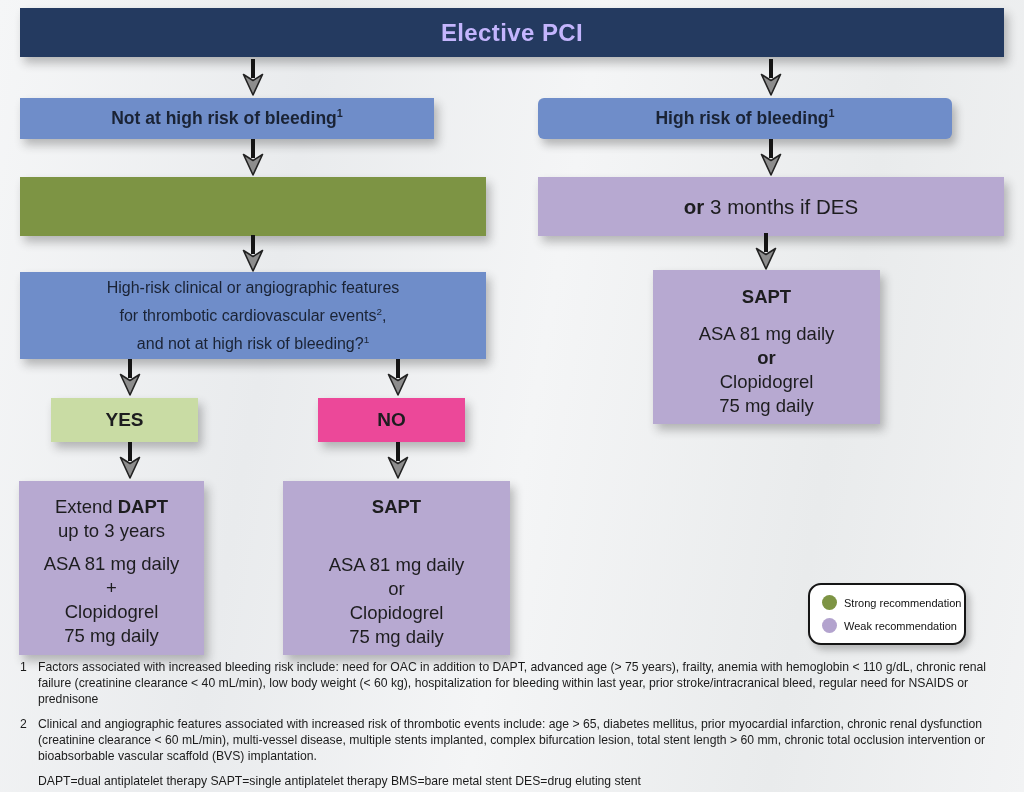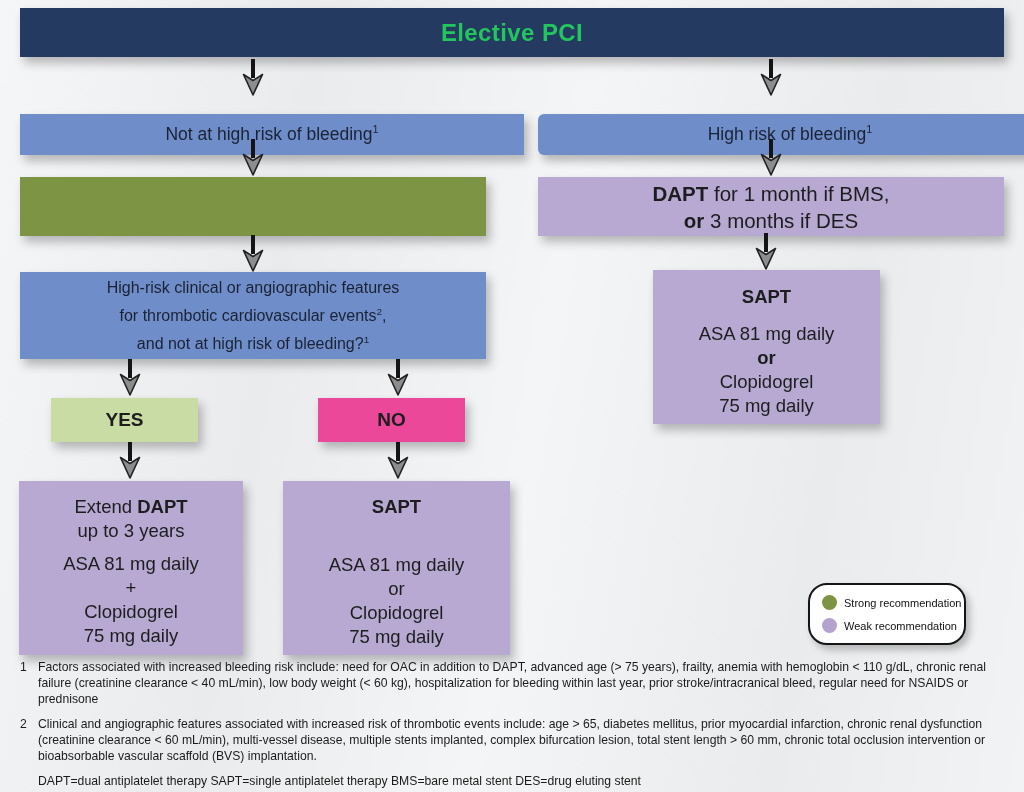--- a/index.html
+++ b/index.html
@@ -6,41 +6,41 @@
   body{
     width:1024px;height:792px;position:relative;overflow:hidden;
     font-family:"Liberation Sans",sans-serif;
     background:linear-gradient(100deg,#f5f6f7 0%,#e9ebed 28%,#f4f5f6 52%,#e9ebec 78%,#f2f3f4 100%);
   }
   .box{
     position:absolute;display:flex;flex-direction:column;justify-content:center;
     align-items:center;text-align:center;color:#1d1d1f;
     box-shadow:4px 6px 9px rgba(40,40,40,.30);
   }
-  .hdr{left:20px;top:8px;width:984px;height:49px;font-size:24px;font-weight:700;color:#22c55e;letter-spacing:.4px;}
-  .risk{top:114px;width:504px;height:41px;font-weight:400;font-size:17.5px;color:#1a2335;}
+  .hdr{left:20px;top:8px;width:984px;height:49px;font-size:24px;font-weight:700;color:#c4b5fd;letter-spacing:.4px;}
+  .risk{top:98px;width:414px;height:41px;font-weight:700;font-size:17.5px;color:#1a2335;}
   .risk.l{left:20px;} .risk.r{left:538px;}
   .row2{top:177px;width:466px;height:59px;font-size:20.5px;line-height:27px;}
   .row2.l{left:20px;} .row2.r{left:538px;}
   .question{left:20px;top:272px;width:466px;height:87px;font-size:16px;line-height:28px;color:#1a2335;}
   .saptR{left:653px;top:270px;width:227px;height:154px;font-size:18.5px;line-height:24px;justify-content:flex-start;padding-top:15px;box-sizing:border-box;}
   .saptR .ttl{font-weight:700;margin-bottom:13px;}
   .yn{top:398px;width:147px;height:44px;font-weight:700;font-size:19px;}
   .yn.yes{left:51px;} .yn.no{left:318px;}
   .bot{top:481px;height:174px;font-size:18.5px;line-height:24px;justify-content:flex-start;padding-top:14px;box-sizing:border-box;}
-  .extend{left:19px;width:224px;}
+  .extend{left:19px;width:185px;}
   .saptM{left:283px;width:227px;}
   .saptM .ttl{font-weight:700;margin-bottom:34px;}
   .gap9{height:9px;}
   .b{font-weight:700;}
   sup{font-size:62%;line-height:0;}
   .arr{position:absolute;width:26px;height:38px;}
   .legend{
     position:absolute;left:808px;top:583px;width:158px;height:62px;background:#ffffff;
-    border:2px solid #151515;border-radius:19px;box-shadow:4px 5px 7px rgba(40,40,40,.28);
+    border:2px solid #151515;border-radius:13px;box-shadow:4px 5px 7px rgba(40,40,40,.28);
     display:flex;flex-direction:column;justify-content:center;gap:8px;padding-left:12px;box-sizing:border-box;
   }
   .legrow{display:flex;align-items:center;gap:7px;}
   .dot{width:15px;height:15px;border-radius:50%;flex:none;}
   .leglabel{font-size:11px;color:#111;}
   .notes{position:absolute;left:20px;top:659px;width:994px;font-size:12.2px;line-height:16px;color:#1b1b1b;}
   .fn{display:flex;gap:6px;margin-bottom:9px;}
   .fn-num{width:12px;flex:none;}
   .fn-text{flex:1;}
   .abbr{margin-left:18px;margin-top:0;}
@@ -81,21 +81,20 @@
 <div class="arr" style="left:758px;top:139px;">
   <svg width="26" height="38" viewBox="0 0 26 38">
       <rect x="11" y="0" width="4" height="19" fill="#141414"></rect>
       <path d="M3.5 15.5 L13 36 L22.5 15.5 L13 21.5 Z" fill="#8d8d8d" stroke="#222" stroke-width="1.6" stroke-linejoin="round"></path>
     </svg>
 </div>
 
 <div class="box row2 l" style="background-color: rgb(125, 148, 68);">
 </div>
 <div class="box row2 r" style="background-color: rgb(183, 169, 209);">
-  <div><span class="b">DAPT</span><span> for 1 month if BMS,</span></div>
   <div><span class="b">or</span><span> 3 months if DES</span></div>
 </div>
 
 <div class="arr" style="left:240px;top:235px;">
   <svg width="26" height="38" viewBox="0 0 26 38">
       <rect x="11" y="0" width="4" height="19" fill="#141414"></rect>
       <path d="M3.5 15.5 L13 36 L22.5 15.5 L13 21.5 Z" fill="#8d8d8d" stroke="#222" stroke-width="1.6" stroke-linejoin="round"></path>
     </svg>
 </div>
 <div class="arr" style="left:753px;top:233px;">

